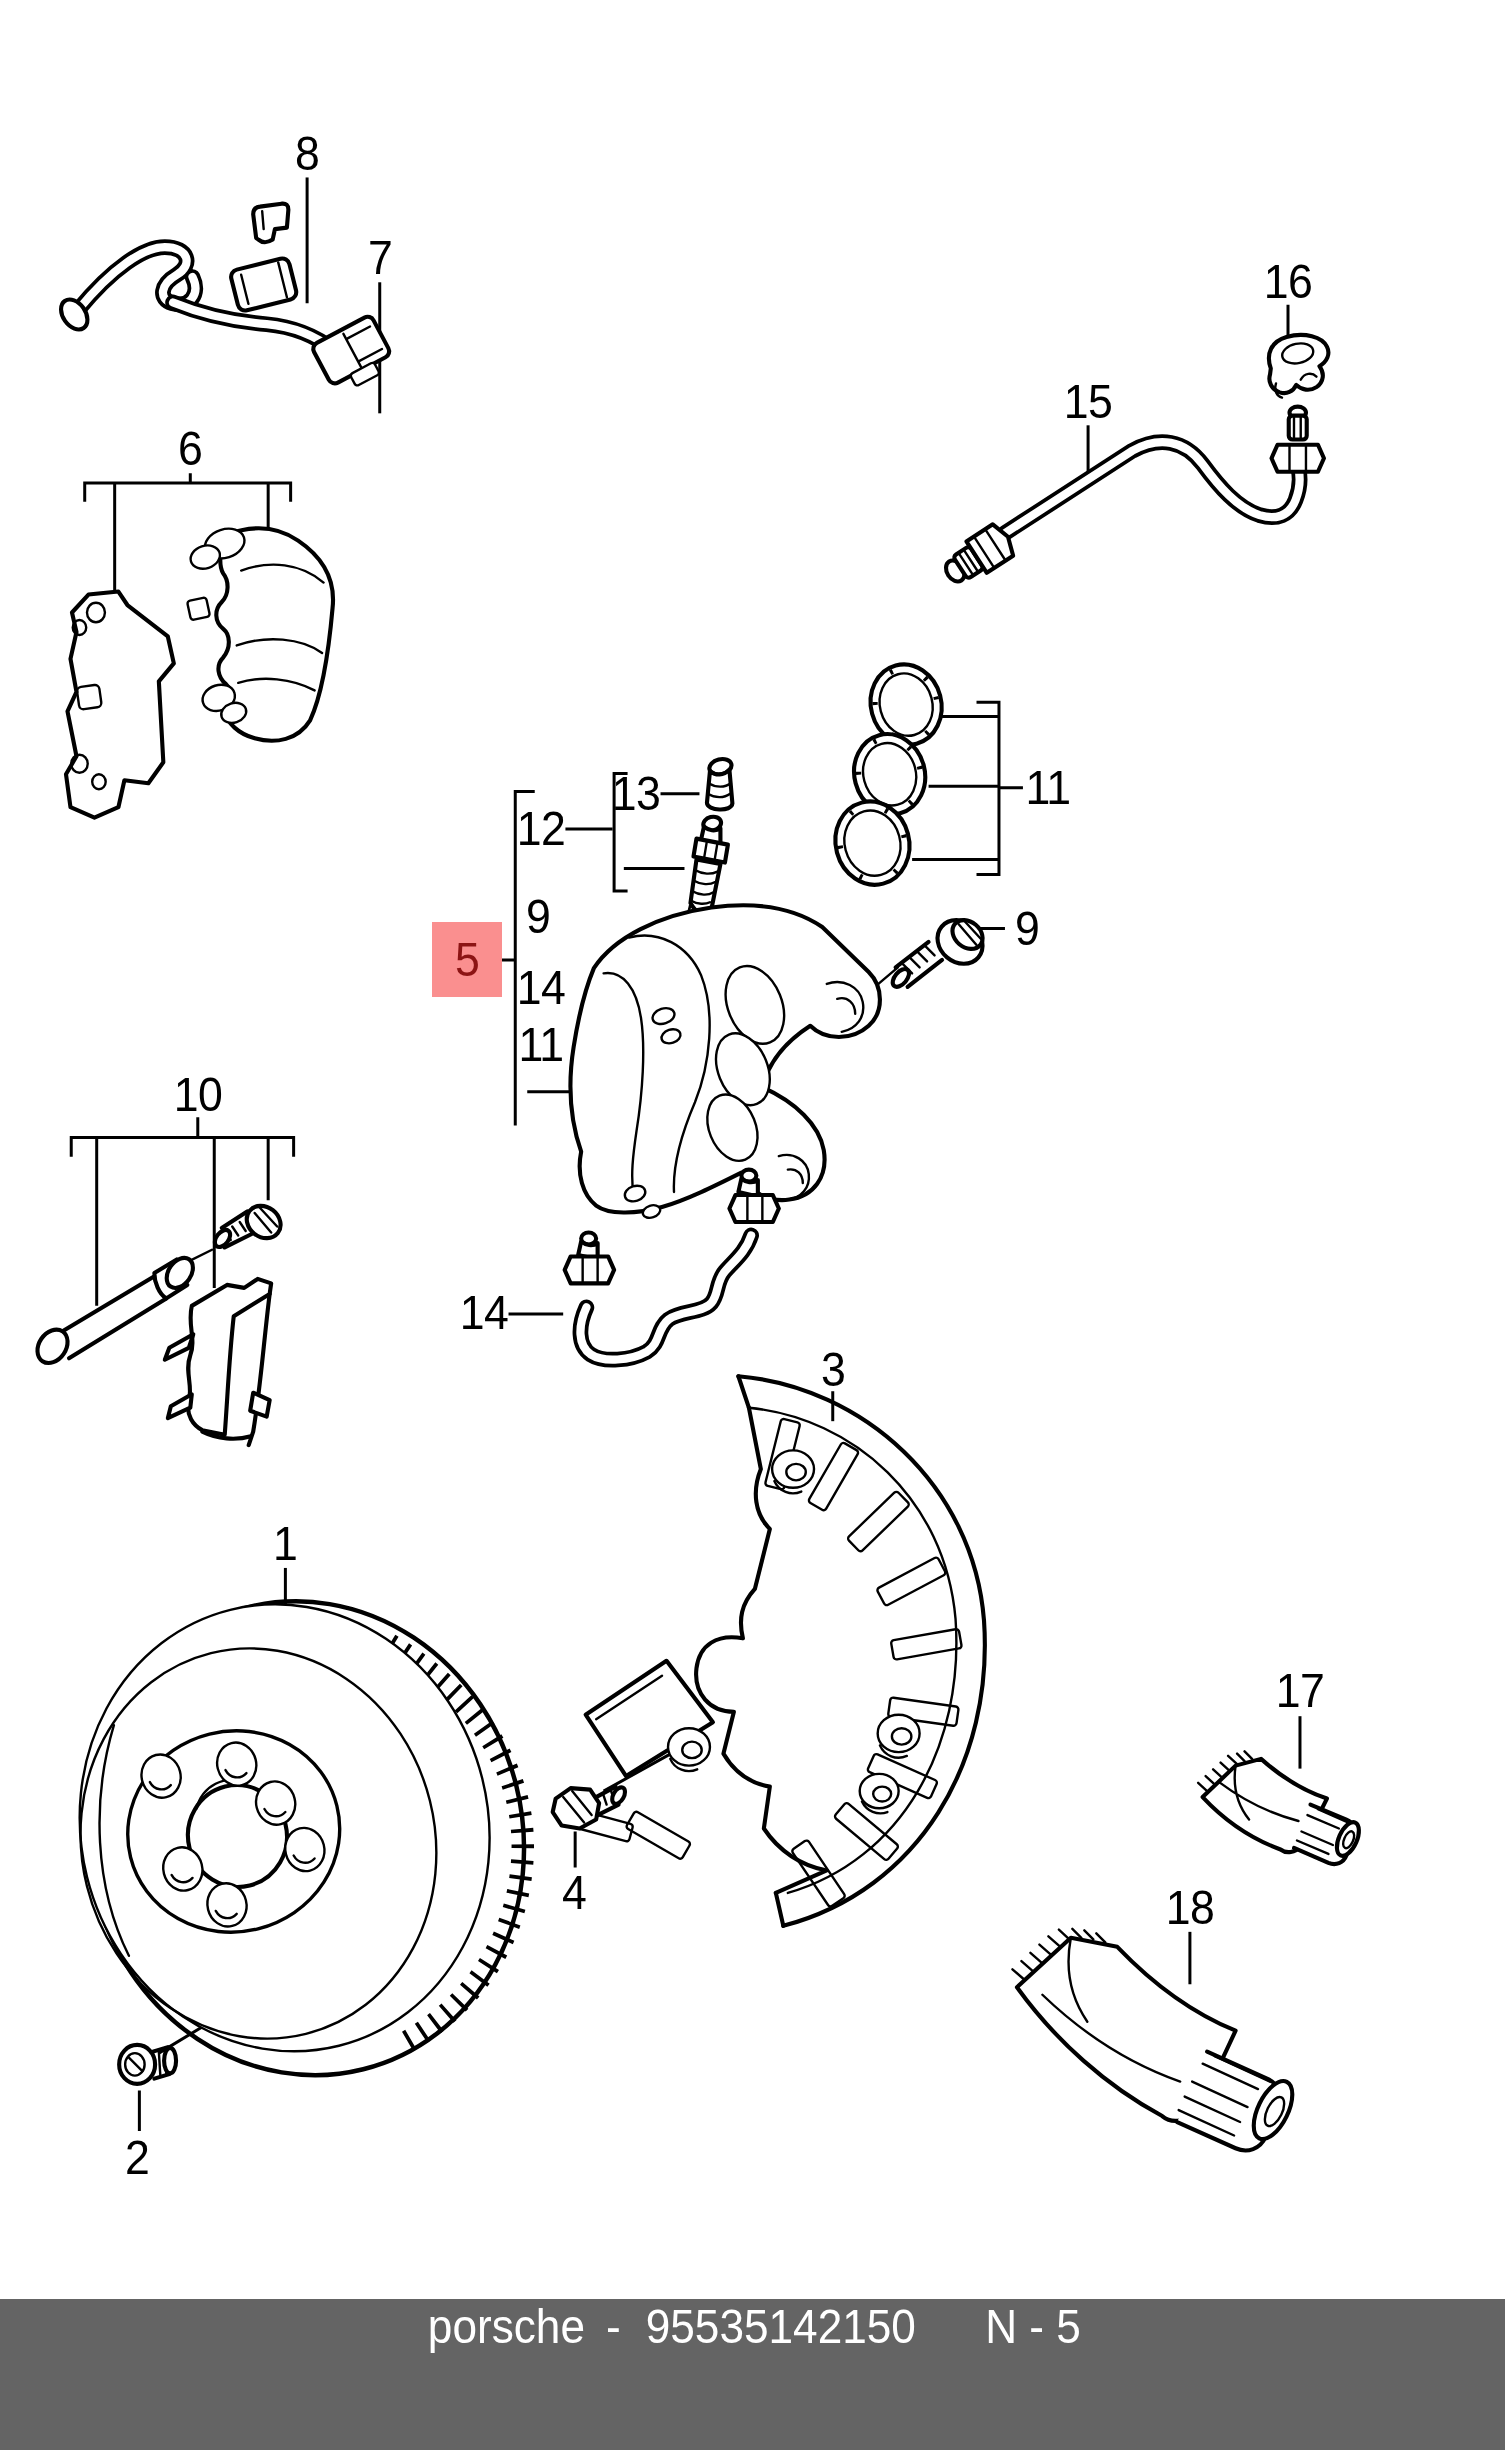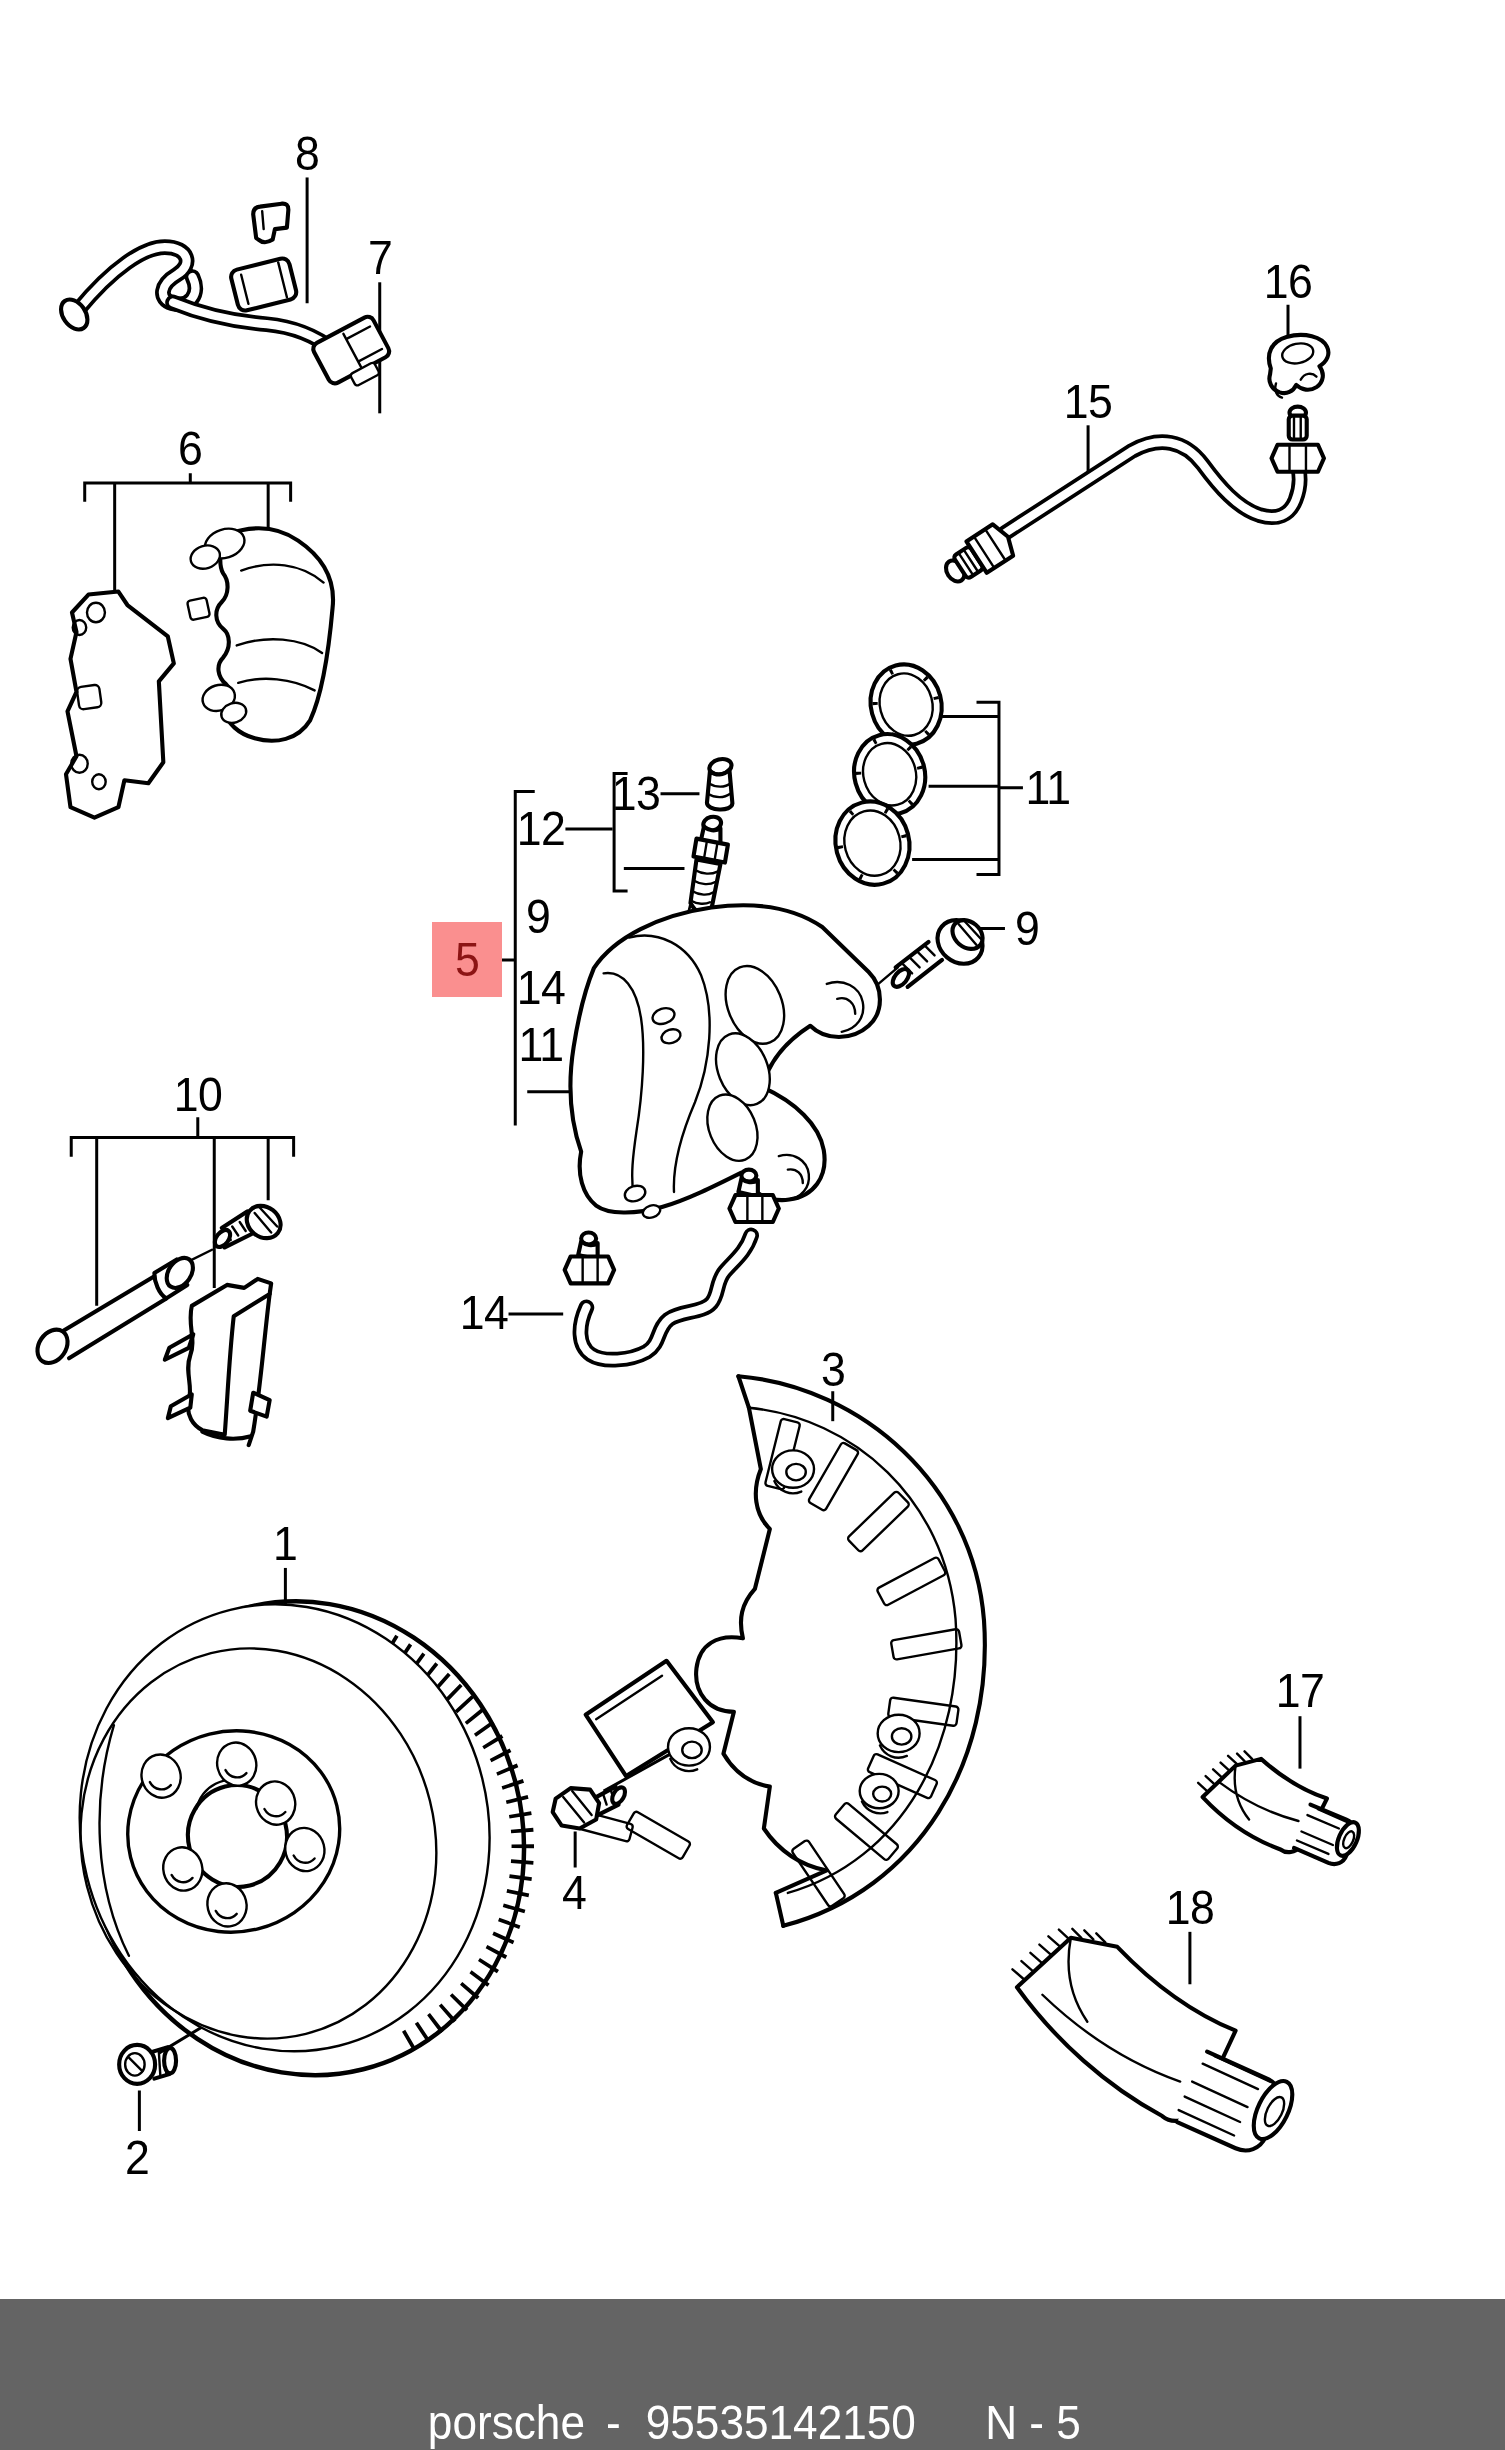--- a/index.html
+++ b/index.html
@@ -16,21 +16,21 @@
   .po{fill:none;stroke:currentColor;stroke-width:21;stroke-linecap:round;}
   .pi{fill:none;stroke:#fff;stroke-width:11;stroke-linecap:round;}
   .vent{fill:none;stroke:currentColor;stroke-width:30;stroke-dasharray:5 16;}
   .dots{fill:none;stroke:currentColor;stroke-width:7;stroke-dasharray:4 46;}
   .lbl{position:absolute;transform:translate(-50%,-50%) scaleX(.93);font-size:48px;line-height:1;
        color:var(--line,#000);letter-spacing:-0.7px;white-space:nowrap;}
   #hl{position:absolute;left:432px;top:922px;width:70px;height:75px;background:var(--highlight_bg,#fa8f8f);
       display:flex;align-items:center;justify-content:center;}
   #hl .lbl{position:static;transform:scaleX(.93);color:var(--highlight_text,#8c1414);}
   #footer{position:absolute;left:0;top:2299px;width:100%;height:151px;background:var(--footer_bg,#646464);
-          display:flex;align-items:flex-end;justify-content:center;gap:0;}
+          display:flex;align-items:flex-start;justify-content:center;gap:0;}
   #footer span{color:var(--footer_text,#fff);font-size:48px;transform:scaleX(.92);white-space:pre;}
 </style>
 </head>
 <body>
 
 <div id="page">
 
 <svg id="art" width="1506" height="2450" viewBox="0 0 2011 3272" xmlns="http://www.w3.org/2000/svg">
 
   <g>

